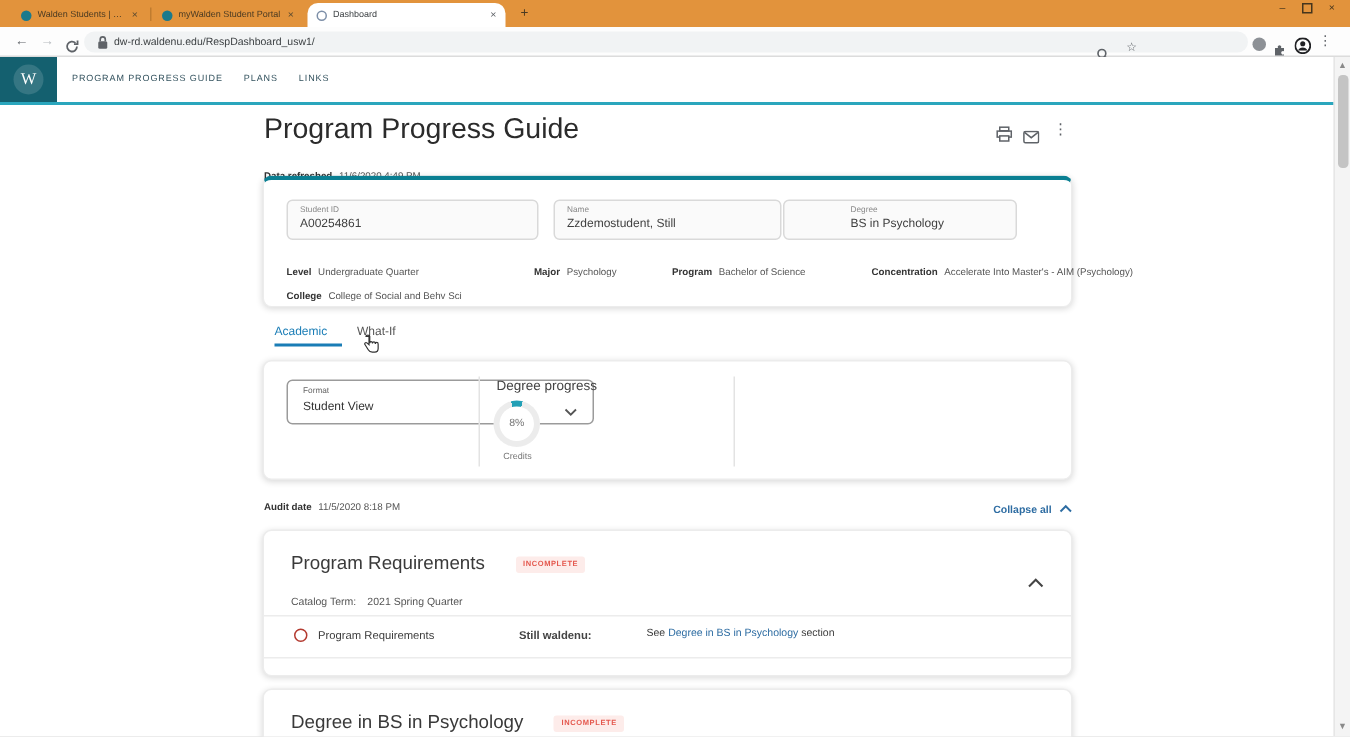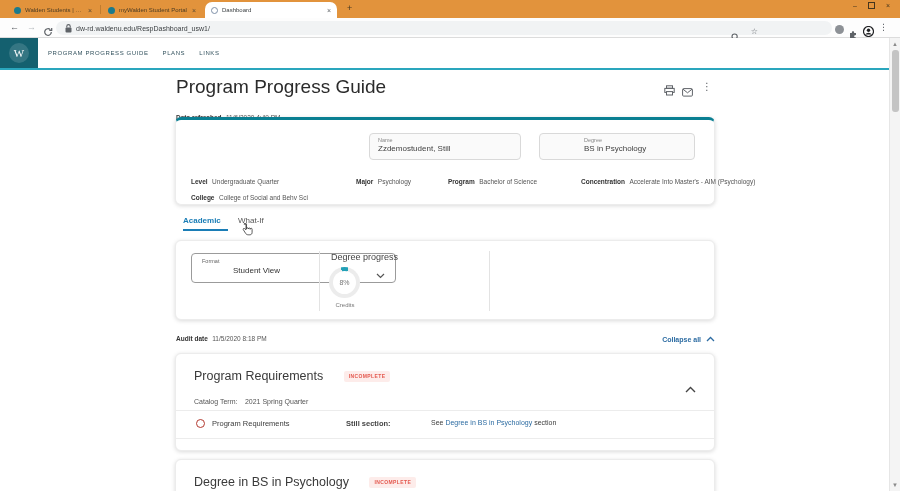--- a/index.html
+++ b/index.html
@@ -36,26 +36,26 @@
   .pagetitle{position:absolute;left:176px;top:76px;font-size:19px;font-weight:500;color:#2b2b2b;}
   .tinylabel{font-size:6.5px;color:#333;font-weight:bold;}
   .tinyval{font-size:6.5px;color:#555;}
   .card{position:absolute;left:175px;width:540px;background:#fff;border:1px solid #ececec;border-radius:6px;box-shadow:0 1px 4px rgba(0,0,0,.15);box-sizing:border-box;}
   .card.tealtop{border-top:3px solid #0a7f92;}
   .fieldbox{position:absolute;height:27px;background:#fafafa;border:1px solid #d9d9d9;border-radius:4px;box-sizing:border-box;padding:3px 8px;}
   .fieldbox .flabel{font-size:5.5px;color:#888;display:block;}
   .fieldbox .fval{font-size:8px;color:#3f3f3f;display:block;margin-top:1px;}
   .metapair{position:absolute;white-space:nowrap;}
   .viewtab{position:absolute;font-size:8px;cursor:pointer;}
-  .viewtab.active{color:#1a7db6;font-weight:bold;text-align:center;}
+  .viewtab.active{color:#1a7db6;font-weight:normal;text-align:center;}
   .viewtab.idle{color:#555;}
   .tabunderline{position:absolute;height:2px;background:#1a7db6;}
   .selectbox{position:absolute;left:15px;top:12px;width:205px;height:30px;border:1px solid #9b9b9b;border-radius:4px;box-sizing:border-box;padding:4px 10px;cursor:pointer;}
   .selectbox .flabel{font-size:5.5px;color:#666;display:block;}
-  .selectbox .fval{font-size:8px;color:#333;display:block;margin-top:2px;margin-left:31px;}
+  .selectbox .fval{font-size:8px;color:#333;display:block;margin-top:2px;}
   .vdivider{position:absolute;width:1px;background:#e3e3e3;}
   .donut{position:absolute;width:31px;height:31px;border-radius:50%;}
   .donut .hole{position:absolute;left:4px;top:4px;width:23px;height:23px;border-radius:50%;background:#fff;display:flex;align-items:center;justify-content:center;font-size:7px;color:#777;}
   .sectiontitle{font-size:12.5px;color:#3a3a3a;font-weight:500;}
   .badge{display:inline-block;background:#fdecea;color:#e4584e;font-size:5px;font-weight:bold;letter-spacing:.4px;padding:2.5px 5px;border-radius:2px;vertical-align:2px;margin-left:16px;}
   .hdivider{position:absolute;left:0;width:100%;height:1px;background:#ececec;}
   .reqcircle{position:absolute;width:9px;height:9px;border:1.5px solid #b33a30;border-radius:50%;box-sizing:border-box;}
   .bodytext{font-size:7.5px;color:#3c3c3c;}
   .linkblue{color:#2d6ca2;cursor:pointer;}
   .collapseall{position:absolute;top:336px;left:600px;width:115px;text-align:right;font-size:7px;font-weight:bold;color:#2d6ca2;cursor:pointer;}
@@ -162,25 +162,29 @@
       </svg>
   </span>
   <span class="abs" style="left:702px;top:81px;font-size:10px;color:#5f6368;">⋮</span>
 
   <div class="abs" style="left:176px;top:106px;">
     <span class="tinylabel">Data refreshed</span>
     <span class="tinyval">11/6/2020 4:49 PM</span>
   </div>
 
   <div class="card tealtop" style="top:117px;height:88px;">
+    <div class="fieldbox" style="left:15px;top:13px;width:168px;">
+      <span class="flabel">Student ID</span>
+      <span class="fval">A00254861</span>
+    </div>
     <div class="fieldbox" style="left:193px;top:13px;width:152px;">
       <span class="flabel">Name</span>
       <span class="fval">Zzdemostudent, Still</span>
     </div>
-    <div class="fieldbox" style="left:363px;top:13px;width:156px;padding-left:44px;">
+    <div class="fieldbox" style="left:346px;top:13px;width:156px;padding-left:44px;">
       <span class="flabel">Degree</span>
       <span class="fval">BS in Psychology</span>
     </div>
     <div class="metapair" style="left:15px;top:50px;">
       <span class="tinylabel">Level</span>
       <span class="tinyval">Undergraduate Quarter</span>
     </div>
     <div class="metapair" style="left:180px;top:50px;">
       <span class="tinylabel">Major</span>
       <span class="tinyval">Psychology</span>
@@ -249,21 +253,21 @@
           <polyline points="1,6 5.5,1.5 10,6" fill="none" stroke="#444" stroke-width="1.4"></polyline>
         </svg>
     </span>
     <div class="abs" style="left:18px;top:36px;">
       <span class="tinyval" style="font-size:7px;color:#555;">Catalog Term:</span>
       <span class="tinyval" style="font-size:7px;color:#555;margin-left:3px;">2021 Spring Quarter</span>
     </div>
     <div class="hdivider" style="top:56px;"></div>
     <div class="reqcircle" style="left:20px;top:65px;"></div>
     <span class="abs bodytext" style="left:36px;top:65px;">Program Requirements</span>
-    <span class="abs bodytext" style="left:170px;top:65px;font-weight:bold;color:#444;">Still section:</span>
+    <span class="abs bodytext" style="left:170px;top:65px;font-weight:bold;color:#444;">Still waldenu:</span>
     <div class="abs" style="left:255px;top:65px;font-size:7px;color:#3c3c3c;">
       <span>See</span>
       <span class="linkblue">Degree in BS in Psychology</span>
       <span>section</span>
     </div>
     <div class="hdivider" style="top:84px;"></div>
   </div>
 
   <div class="card" style="top:459px;height:60px;">
     <div class="abs" style="left:18px;top:12px;">

